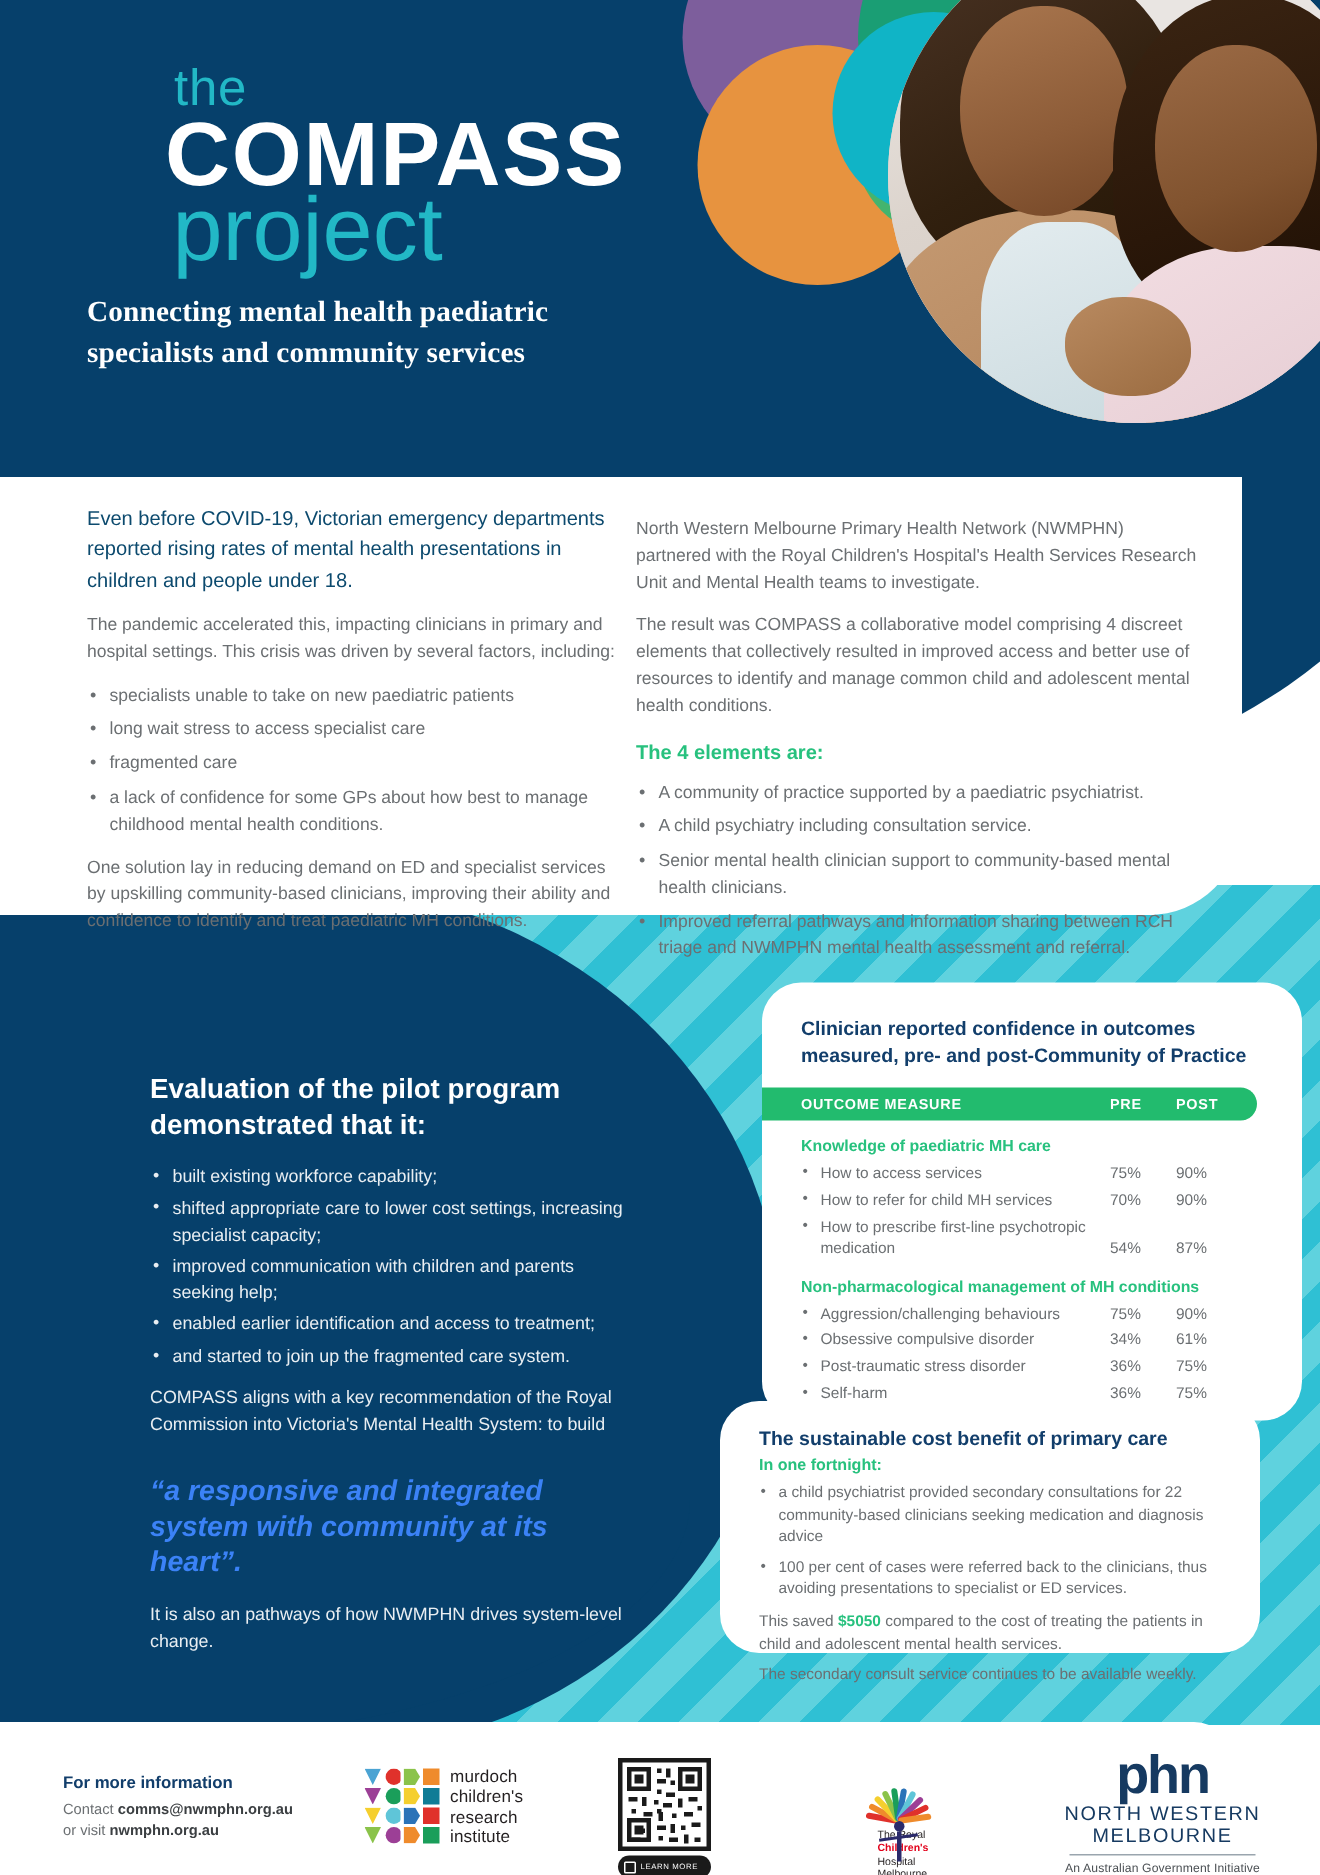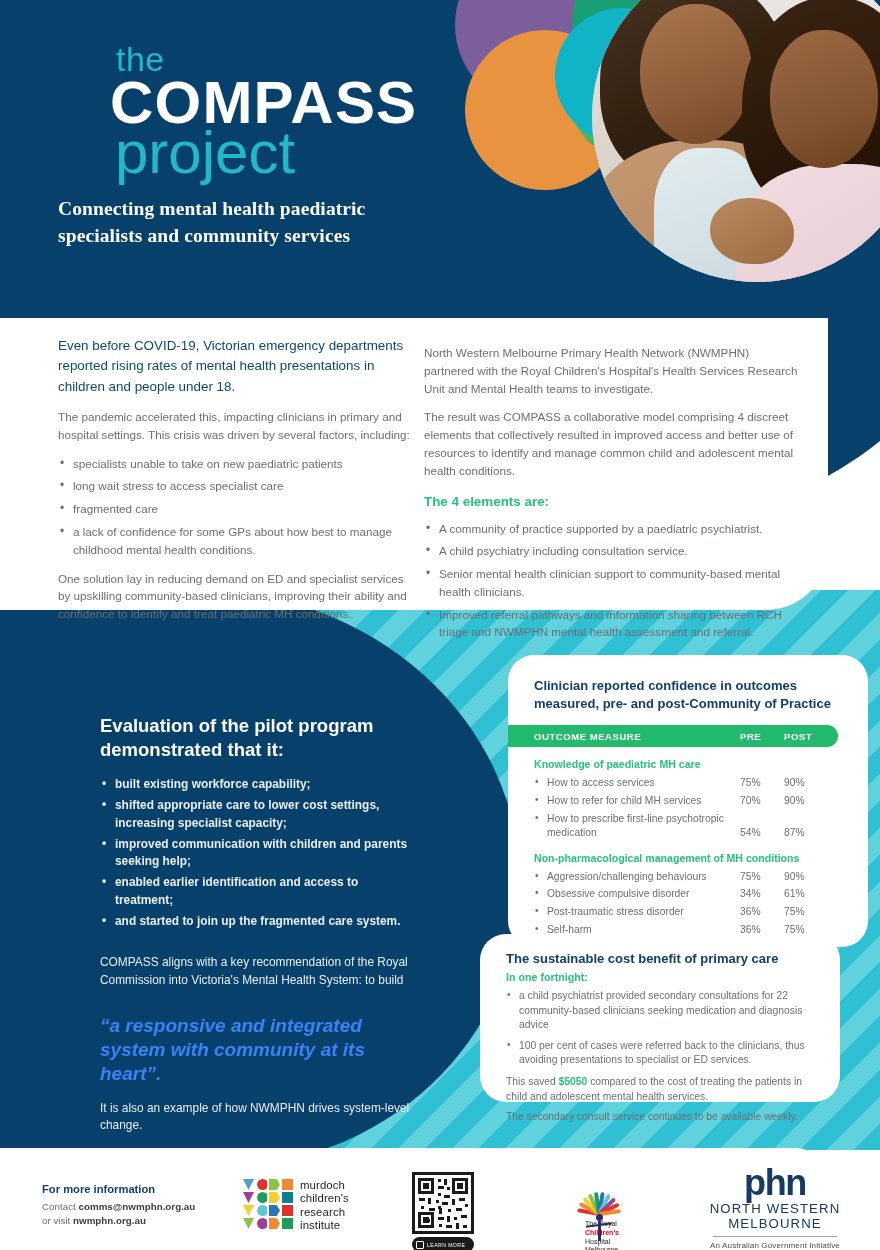--- a/index.html
+++ b/index.html
@@ -187,21 +187,21 @@
     padding-left:15px; position:relative; margin-bottom:5px;
   }
   ul.body-list li:before {
     content:"•"; position:absolute; left:2px; top:-1px;
     color:#6b6f72; font-size:12px;
   }
 
   
   #eval { position:absolute; left:100px; top:714px; width:318px; z-index:7; color:#ffffff; }
   #eval h2 { font-size:18.5px; font-weight:700; line-height:1.3; margin-bottom:14px; }
-  #eval ul { list-style:none; margin-bottom:24px;font-weight:bold; }
+  #eval ul { list-style:none; margin-bottom:10px; }
   #eval ul li {
     font-size:11.9px; line-height:1.45; color:#e9eef2;
     padding-left:15px; position:relative; margin-bottom:4px;
   }
   #eval ul li:before { content:"•"; position:absolute; left:2px; top:-1px; }
   #eval p.ev { font-size:11.9px; line-height:1.5; color:#e9eef2; margin-bottom:24px; }
   #eval blockquote {
     font-size:19px; font-weight:700; font-style:italic;
     line-height:1.26; color:#3b82f6; margin:0 0 14px 0;
   }
@@ -389,21 +389,21 @@
     <h2>Evaluation of the pilot program demonstrated that it:</h2>
     <ul>
       <li>built existing workforce capability;</li>
       <li>shifted appropriate care to lower cost settings, increasing specialist capacity;</li>
       <li>improved communication with children and parents seeking help;</li>
       <li>enabled earlier identification and access to treatment;</li>
       <li>and started to join up the fragmented care system.</li>
     </ul>
     <p class="ev">COMPASS aligns with a key recommendation of the Royal Commission into Victoria's Mental Health System: to build</p>
     <blockquote>“a responsive and integrated system with community at its heart”.</blockquote>
-    <p class="ev-last">It is also an example of how NWMPHN drives system-level change.</p>
+    <p class="ev-last">It is also an pathways of how NWMPHN drives system-level change.</p>
   </div>
 
   <div class="card" id="card-table">
     <div class="card-title">Clinician reported confidence in outcomes measured, pre- and post-Community of Practice</div>
     <div id="tbl-header">
       <span class="th-measure">OUTCOME MEASURE</span>
       <span class="th-pre">PRE</span>
       <span class="th-post">POST</span>
     </div>
 

